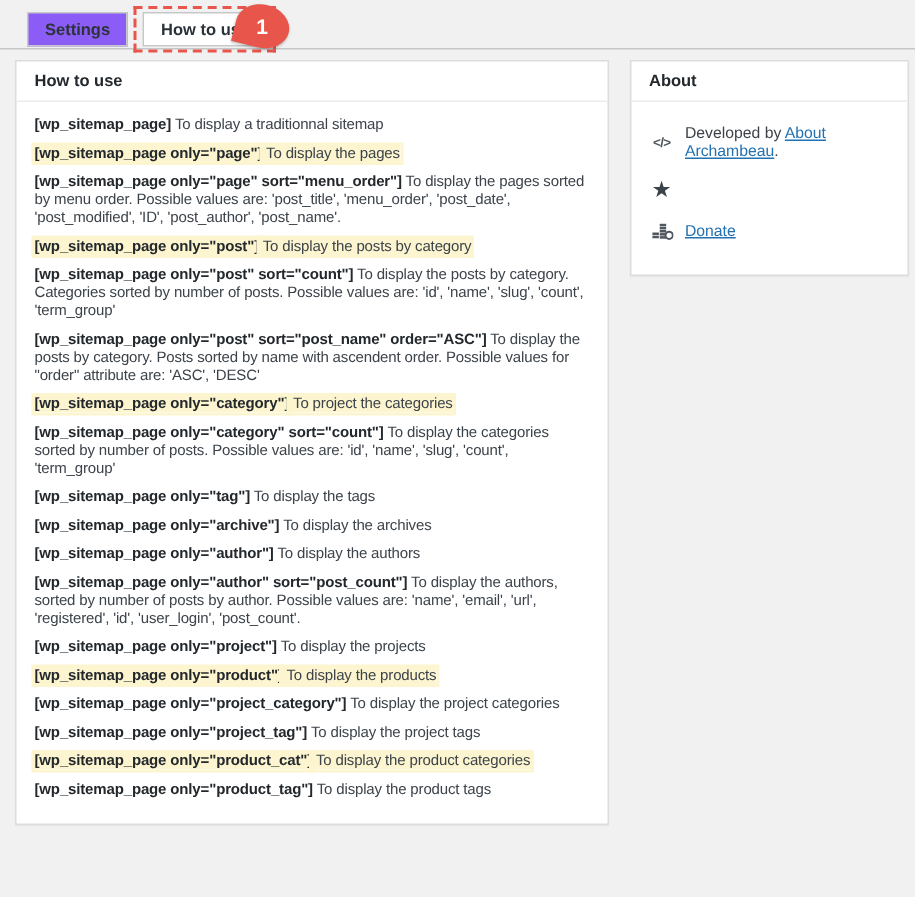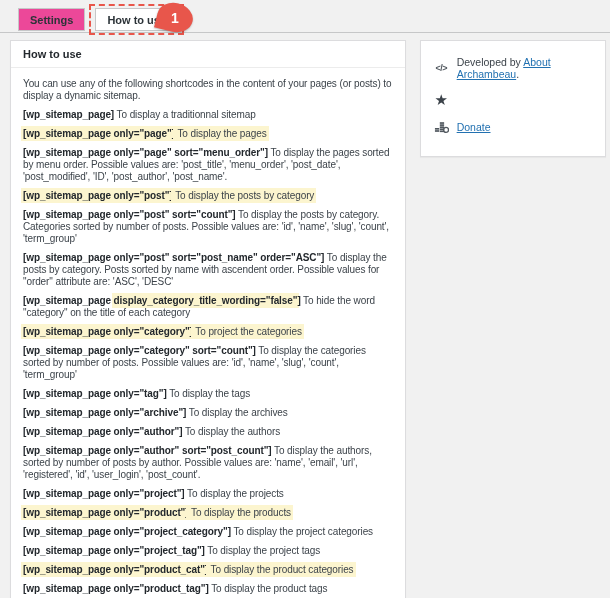--- a/index.html
+++ b/index.html
@@ -13,21 +13,21 @@
   
   .tabbar{
     position:relative;height:33px;padding-left:18px;
     border-bottom:1px solid #c6c7c8;
     display:flex;align-items:flex-start;gap:10px;
     box-sizing:border-box;
   }
   .tab{
     margin-top:8px;height:23px;line-height:23px;
     padding:0 11px;box-sizing:border-box;
-    background:#ec4899;border:1px solid #c6c7c8;
+    background:#8b5cf6;border:1px solid #c6c7c8;
     font-weight:bold;font-size:11px;color:#2c3338;
     cursor:pointer;white-space:nowrap;
   }
   .tab.active{background:#fff;position:relative;}
   .tab.active::after{
     content:"";position:absolute;inset:-5px -7px;
     border:2px dashed #e8564b;pointer-events:none;
   }
   .balloon{
     position:absolute;left:157px;top:3px;
@@ -88,44 +88,43 @@
   </div>
   <div class="balloon">
     <span>1</span>
   </div>
 </div>
 
 <div class="content-row">
   <div class="panel main-panel">
     <div class="panel-header">How to use</div>
     <div class="panel-body" id="paragraphs">
-        <p><span>You can use any of the following shortcodes in the content of your pages (or posts) to display a dynamic sitemap.</span></p>
         <p><span class="code">[wp_sitemap_page]</span><span> To display a traditionnal sitemap</span></p>
         <p><span class="code hl">[wp_sitemap_page only="page"]</span><span class="hl"> To display the pages</span></p>
         <p><span class="code">[wp_sitemap_page only="page" sort="menu_order"]</span><span> To display the pages sorted by menu order. Possible values are: 'post_title', 'menu_order', 'post_date', 'post_modified', 'ID', 'post_author', 'post_name'.</span></p>
         <p><span class="code hl">[wp_sitemap_page only="post"]</span><span class="hl"> To display the posts by category</span></p>
         <p><span class="code">[wp_sitemap_page only="post" sort="count"]</span><span> To display the posts by category. Categories sorted by number of posts. Possible values are: 'id', 'name', 'slug', 'count', 'term_group'</span></p>
         <p><span class="code">[wp_sitemap_page only="post" sort="post_name" order="ASC"]</span><span> To display the posts by category. Posts sorted by name with ascendent order. Possible values for "order" attribute are: 'ASC', 'DESC'</span></p>
-        <p><span class="code">[wp_sitemap_page </span><span class="code hl">display_category_title_wording="false"</span><span class="code">]</span><span> To hide the word "category" on the title of each category</span></p>
         <p><span class="code hl">[wp_sitemap_page only="category"]</span><span class="hl"> To project the categories</span></p>
         <p><span class="code">[wp_sitemap_page only="category" sort="count"]</span><span> To display the categories sorted by number of posts. Possible values are: 'id', 'name', 'slug', 'count', 'term_group'</span></p>
         <p><span class="code">[wp_sitemap_page only="tag"]</span><span> To display the tags</span></p>
         <p><span class="code">[wp_sitemap_page only="archive"]</span><span> To display the archives</span></p>
         <p><span class="code">[wp_sitemap_page only="author"]</span><span> To display the authors</span></p>
         <p><span class="code">[wp_sitemap_page only="author" sort="post_count"]</span><span> To display the authors, sorted by number of posts by author. Possible values are: 'name', 'email', 'url', 'registered', 'id', 'user_login', 'post_count'.</span></p>
         <p><span class="code">[wp_sitemap_page only="project"]</span><span> To display the projects</span></p>
         <p><span class="code hl">[wp_sitemap_page only="product"]</span><span class="hl"> To display the products</span></p>
         <p><span class="code">[wp_sitemap_page only="project_category"]</span><span> To display the project categories</span></p>
         <p><span class="code">[wp_sitemap_page only="project_tag"]</span><span> To display the project tags</span></p>
         <p><span class="code hl">[wp_sitemap_page only="product_cat"]</span><span class="hl"> To display the product categories</span></p>
         <p><span class="code">[wp_sitemap_page only="product_tag"]</span><span> To display the product tags</span></p>
       </div>
   </div>
 
   <div class="panel about-panel">
+    <div class="panel-header">About</div>
     <div class="panel-body" id="about-items">
         <div class="about-item">
           <span class="about-icon">
             <span class="ic-code">&lt;/&gt;</span>
           </span>
           <span><span>Developed by </span><a href="#">About Archambeau</a><span>.</span></span>
         </div>
         <div class="about-item">
           <span class="about-icon">
             <span class="ic-star">★</span>

